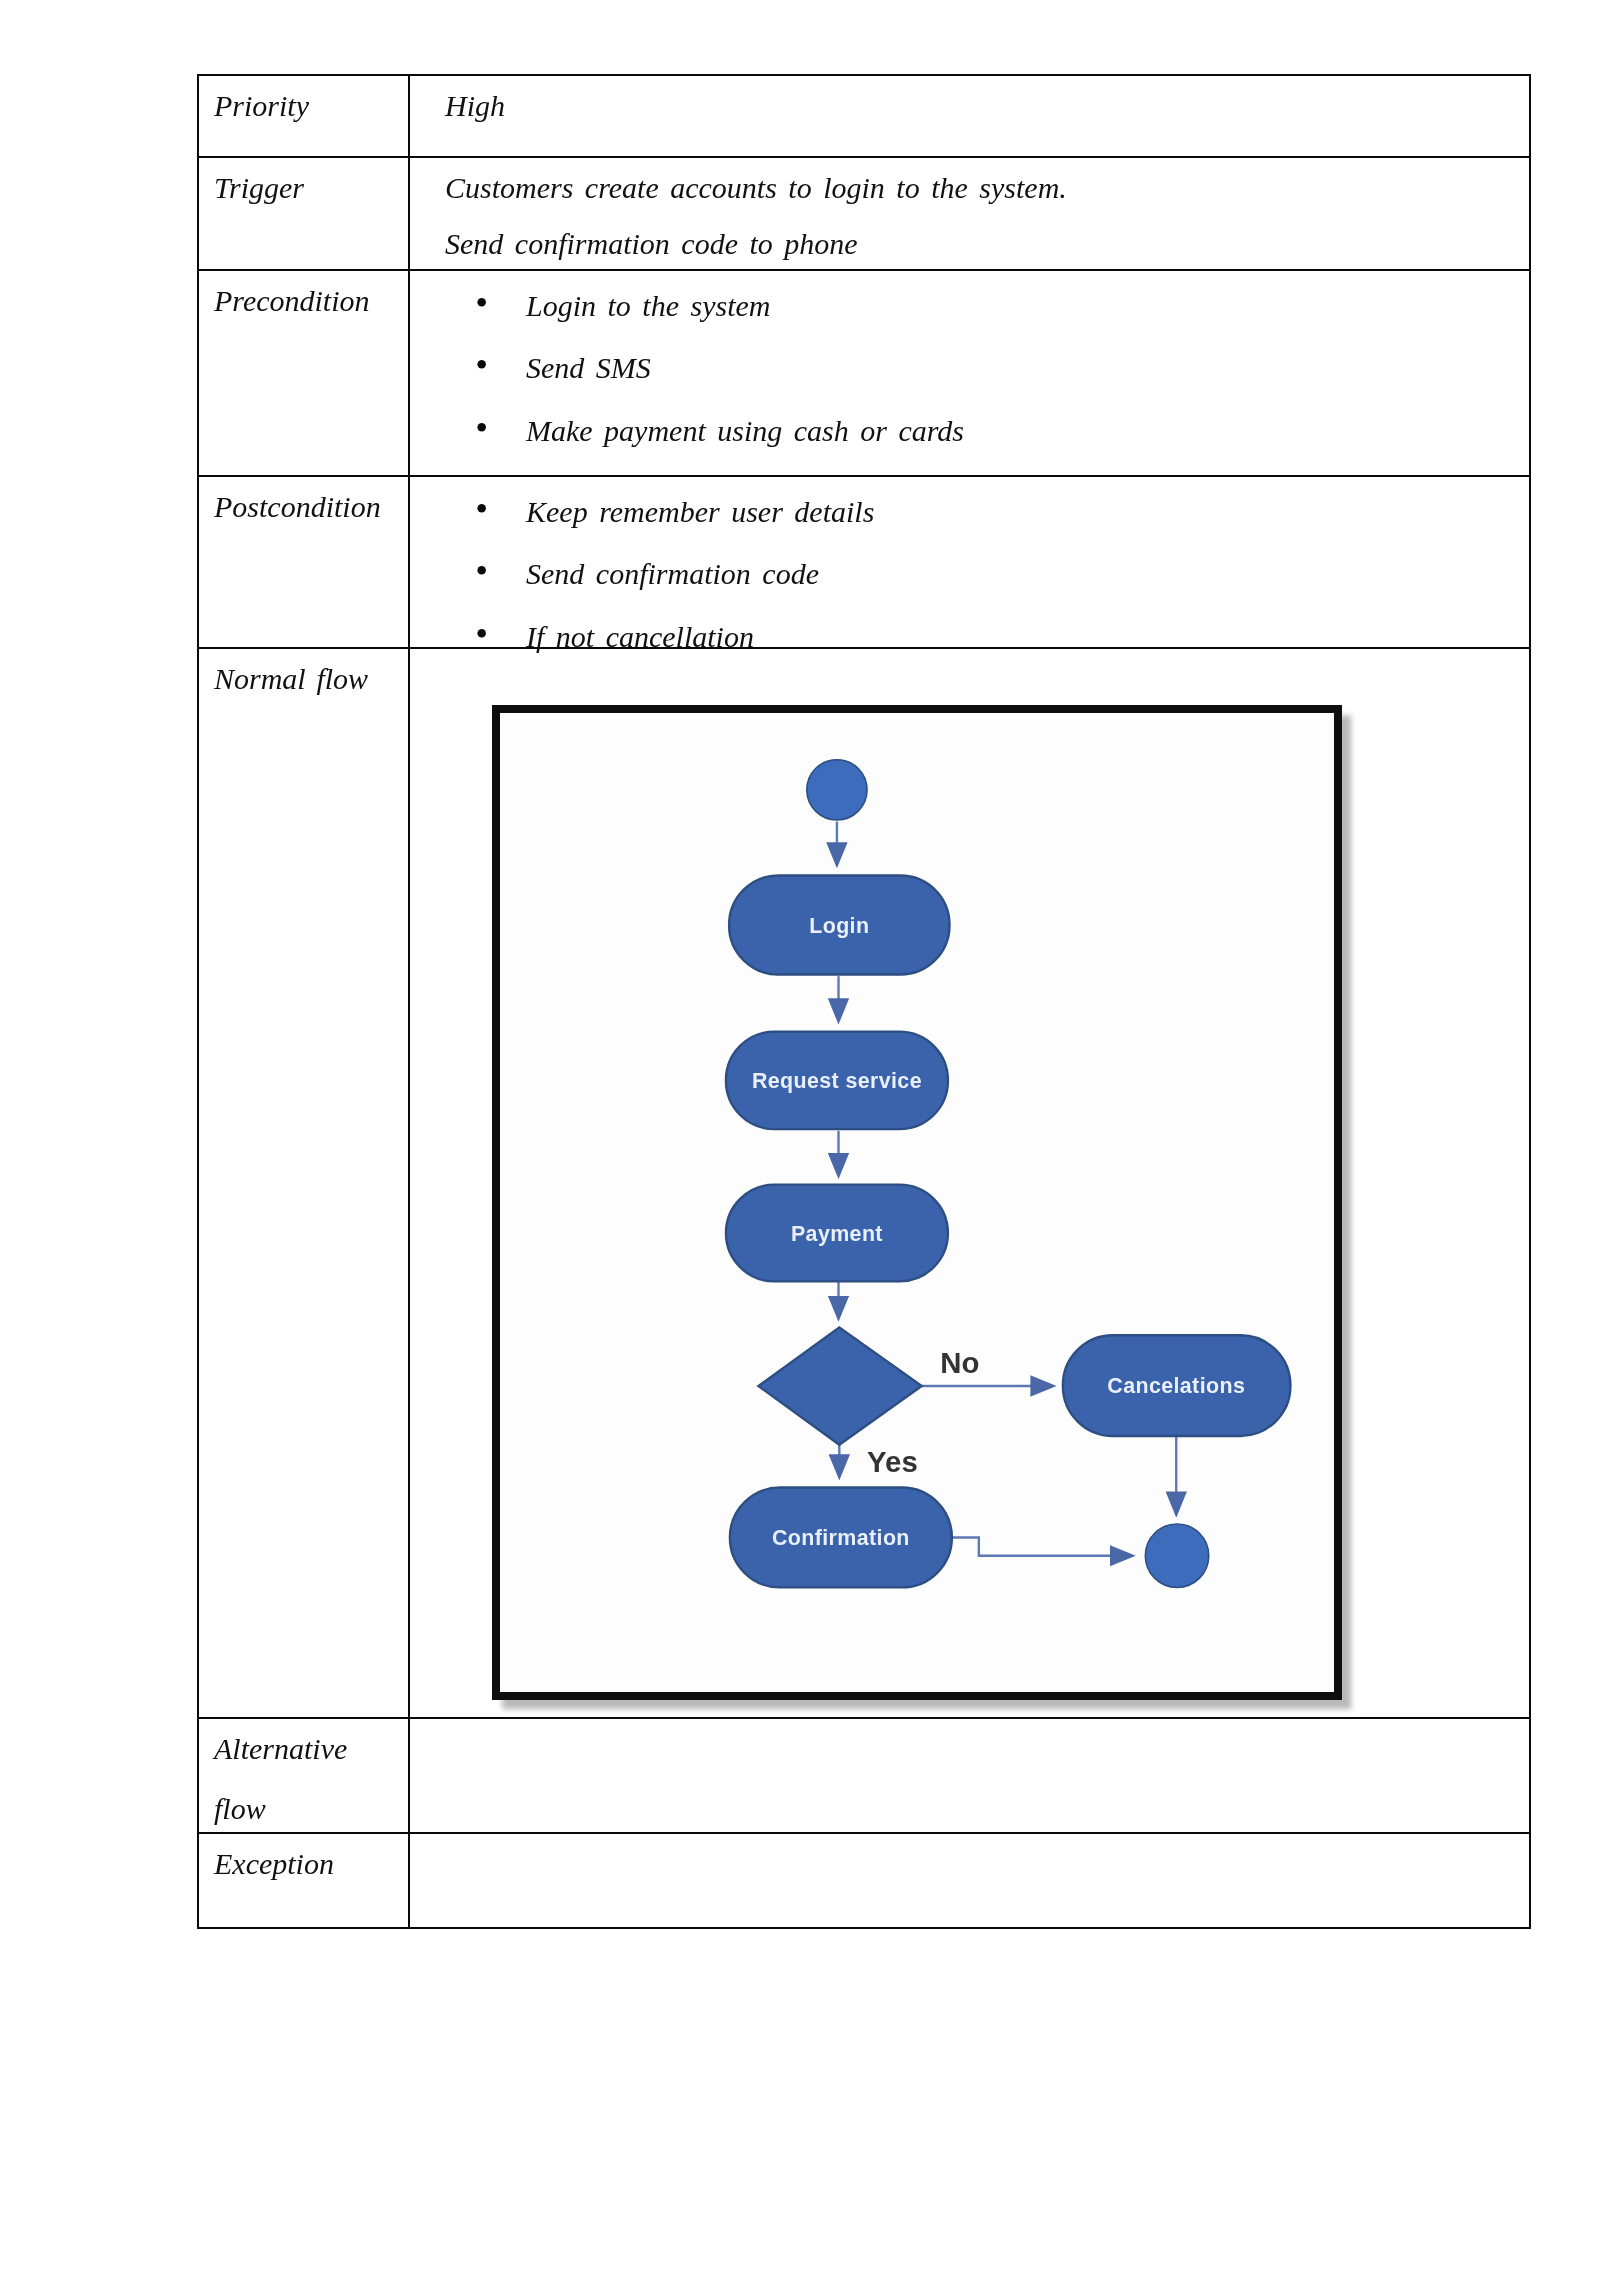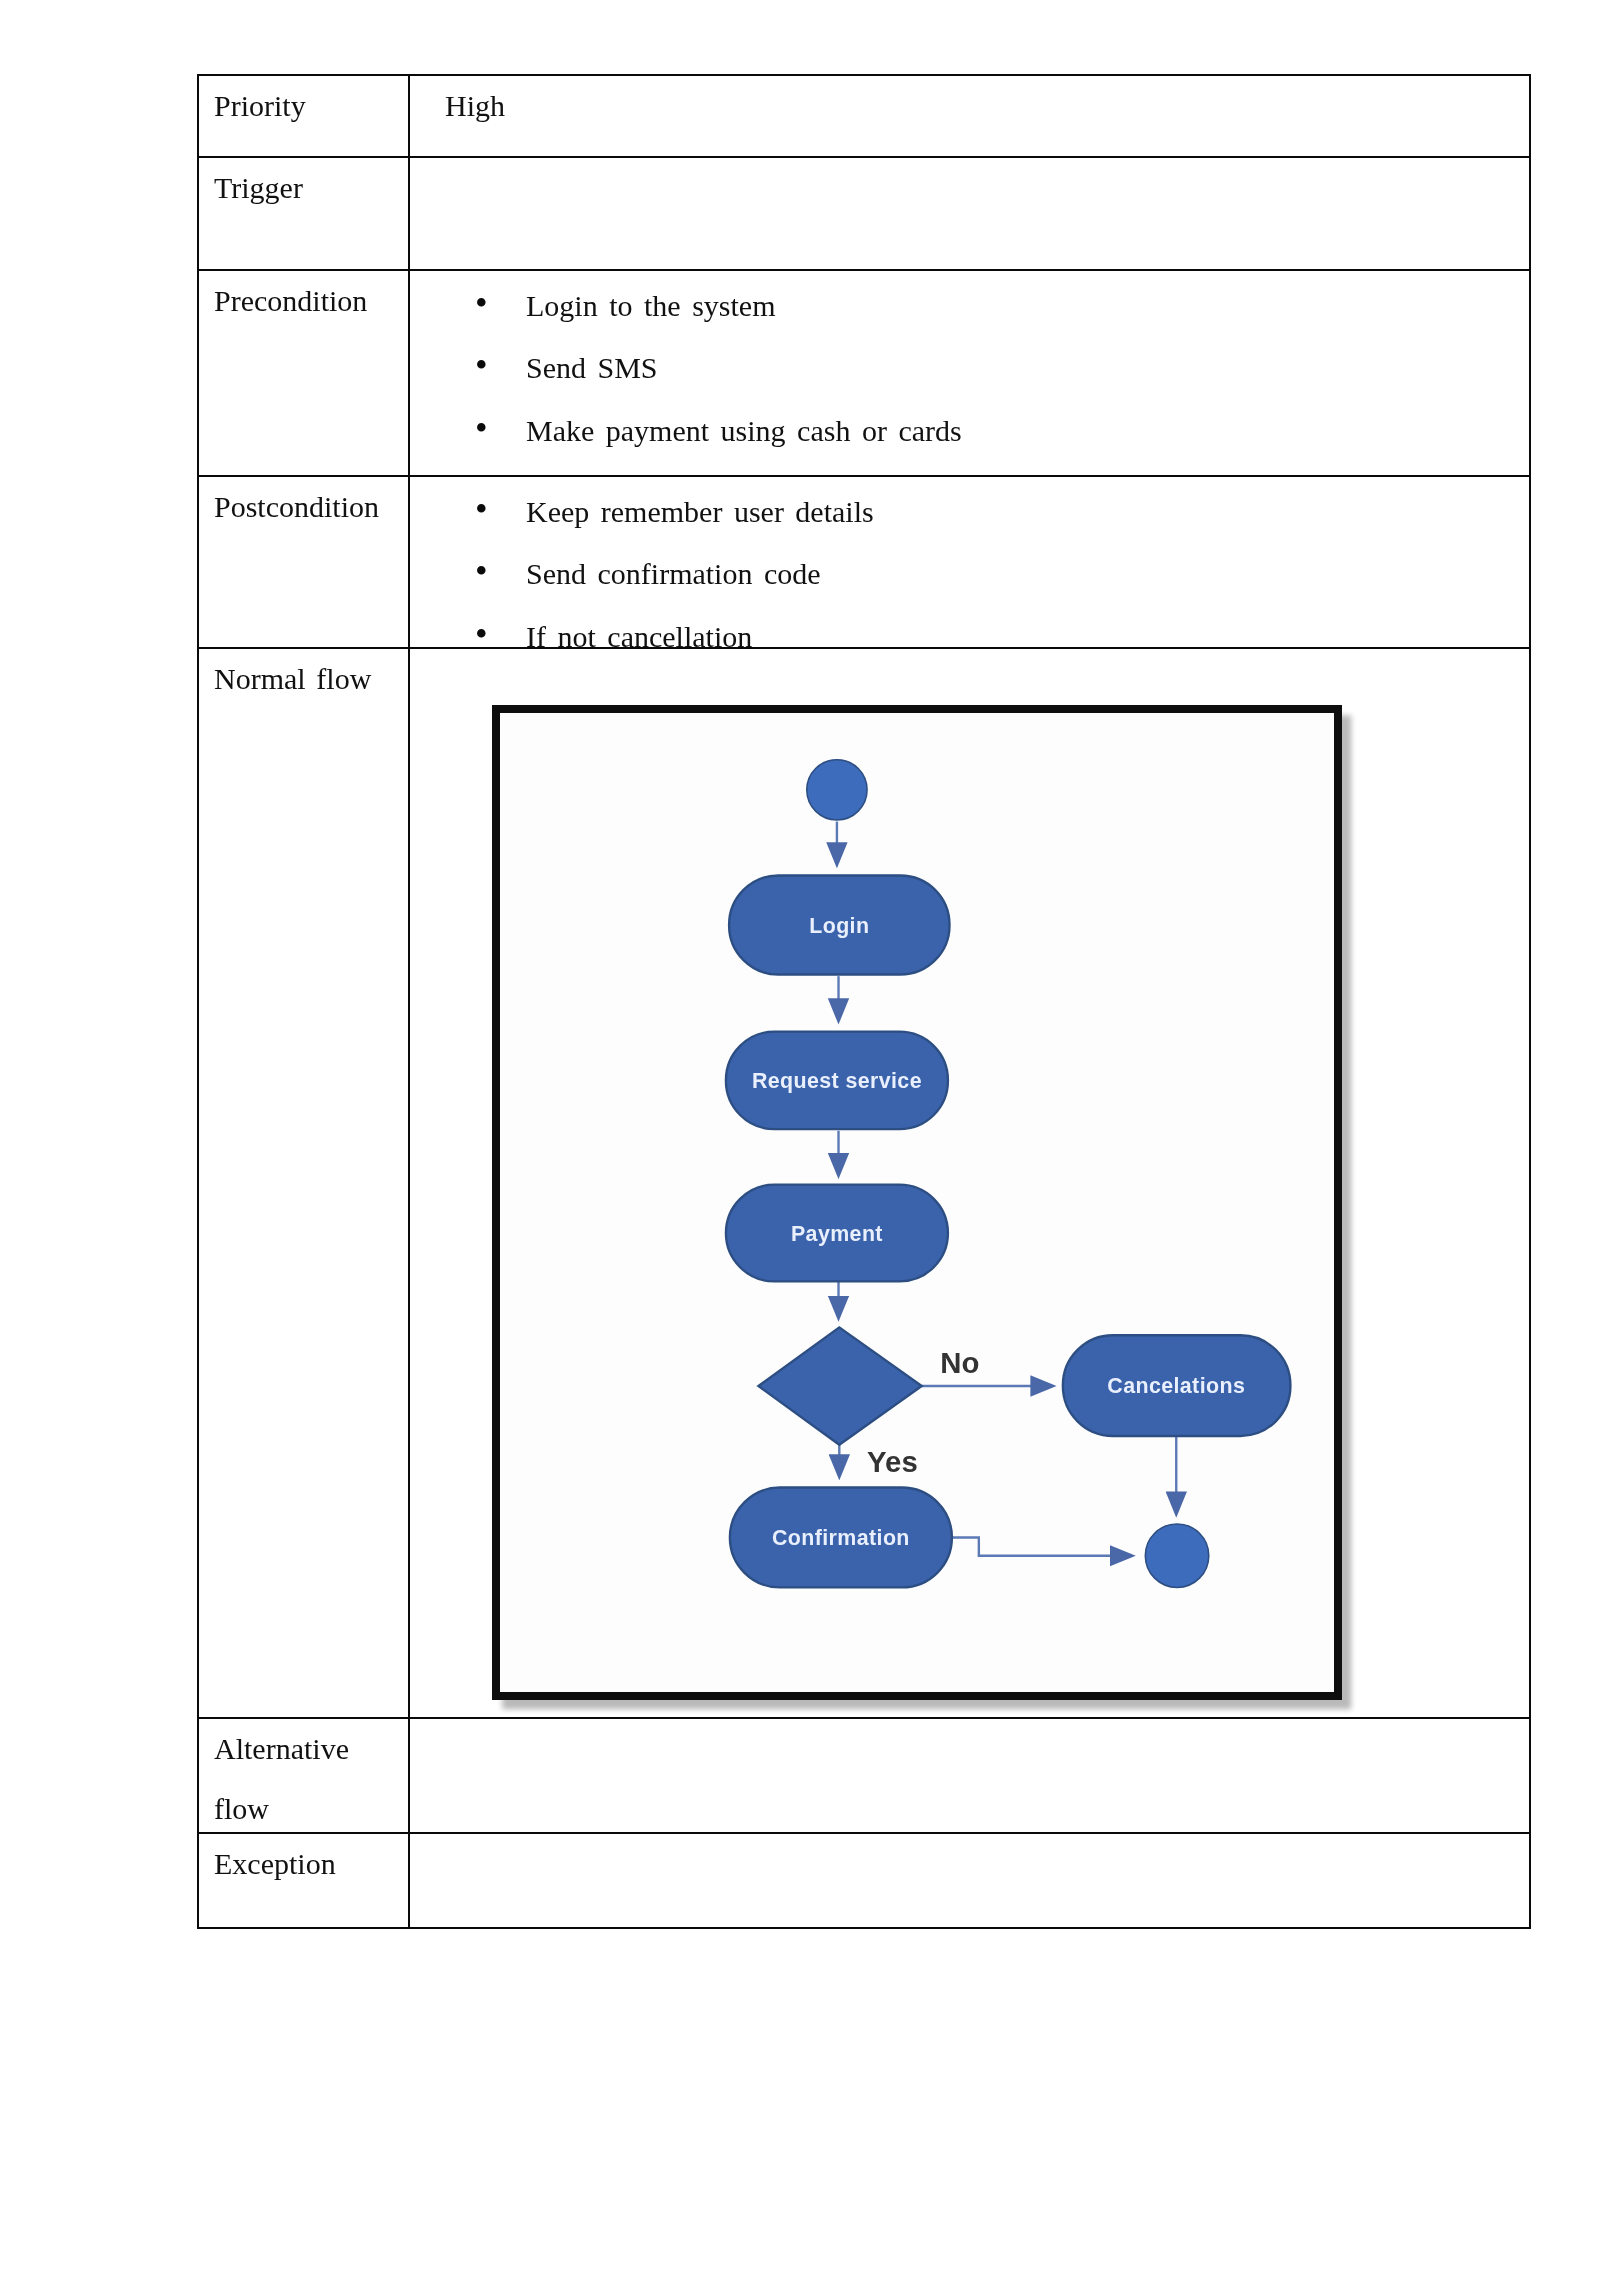--- a/index.html
+++ b/index.html
@@ -15,20 +15,21 @@
 
   
   .usecase-table {
     position: absolute;
     left: 197px;
     top: 74px;
     width: 1334px;
     border: 2.4px solid #0a0a0a;
     box-sizing: border-box;
     background: #ffffff;
+    font-style: italic;
   }
   .t-row {
     display: flex;
     box-sizing: border-box;
     border-bottom: 2.4px solid #0a0a0a;
   }
   .t-row:last-child { border-bottom: none; }
   .t-label {
     width: 211px;
     flex: 0 0 211px;
@@ -114,20 +115,24 @@
 
   <div class="usecase-table">
 
     <div class="t-row row-priority">
       <div class="t-label">Priority</div>
       <div class="t-content">High</div>
     </div>
 
     <div class="t-row row-trigger">
       <div class="t-label">Trigger</div>
+      <div class="t-content">
+        <div class="para">Customers create accounts to login to the system.</div>
+        <div class="para">Send confirmation code to phone</div>
+      </div>
     </div>
 
     <div class="t-row row-precondition">
       <div class="t-label">Precondition</div>
       <div class="t-content">
         <ul class="bullets">
           <li>Login to the system</li>
           <li>Send SMS</li>
           <li>Make payment using cash or cards</li>
         </ul>

